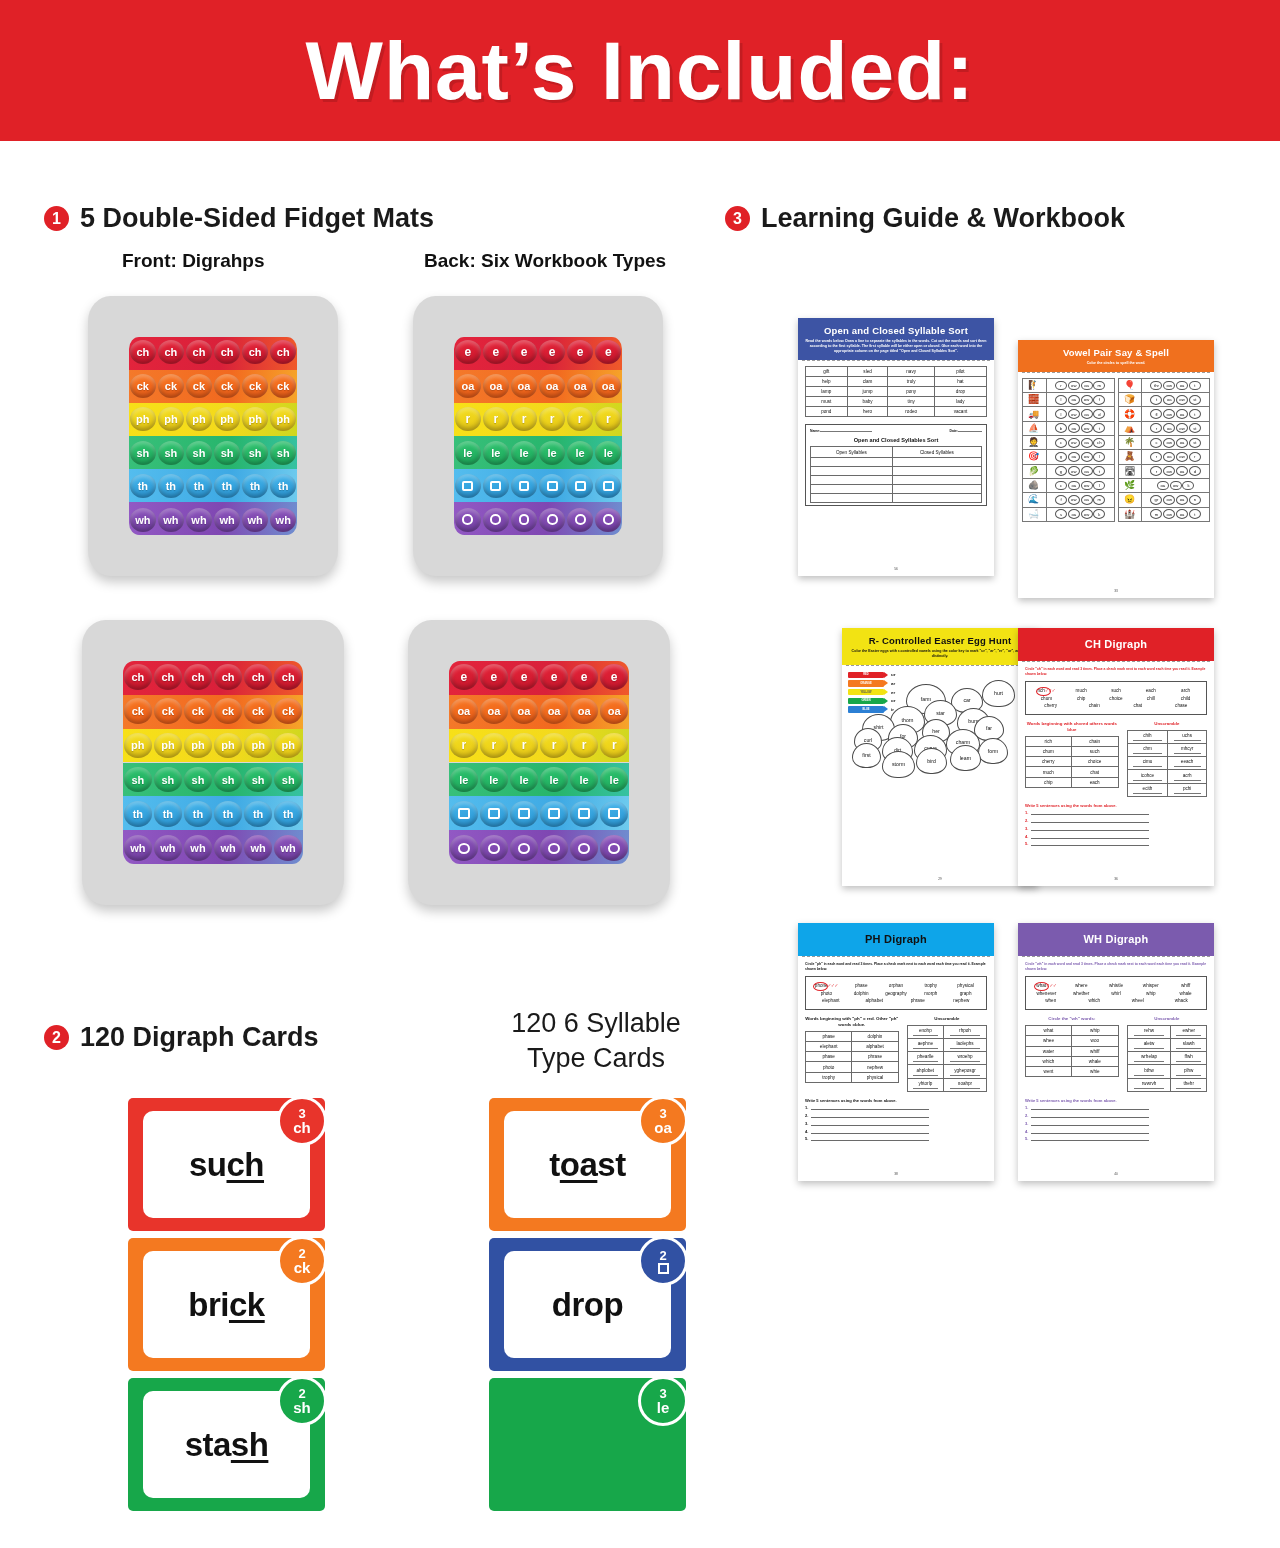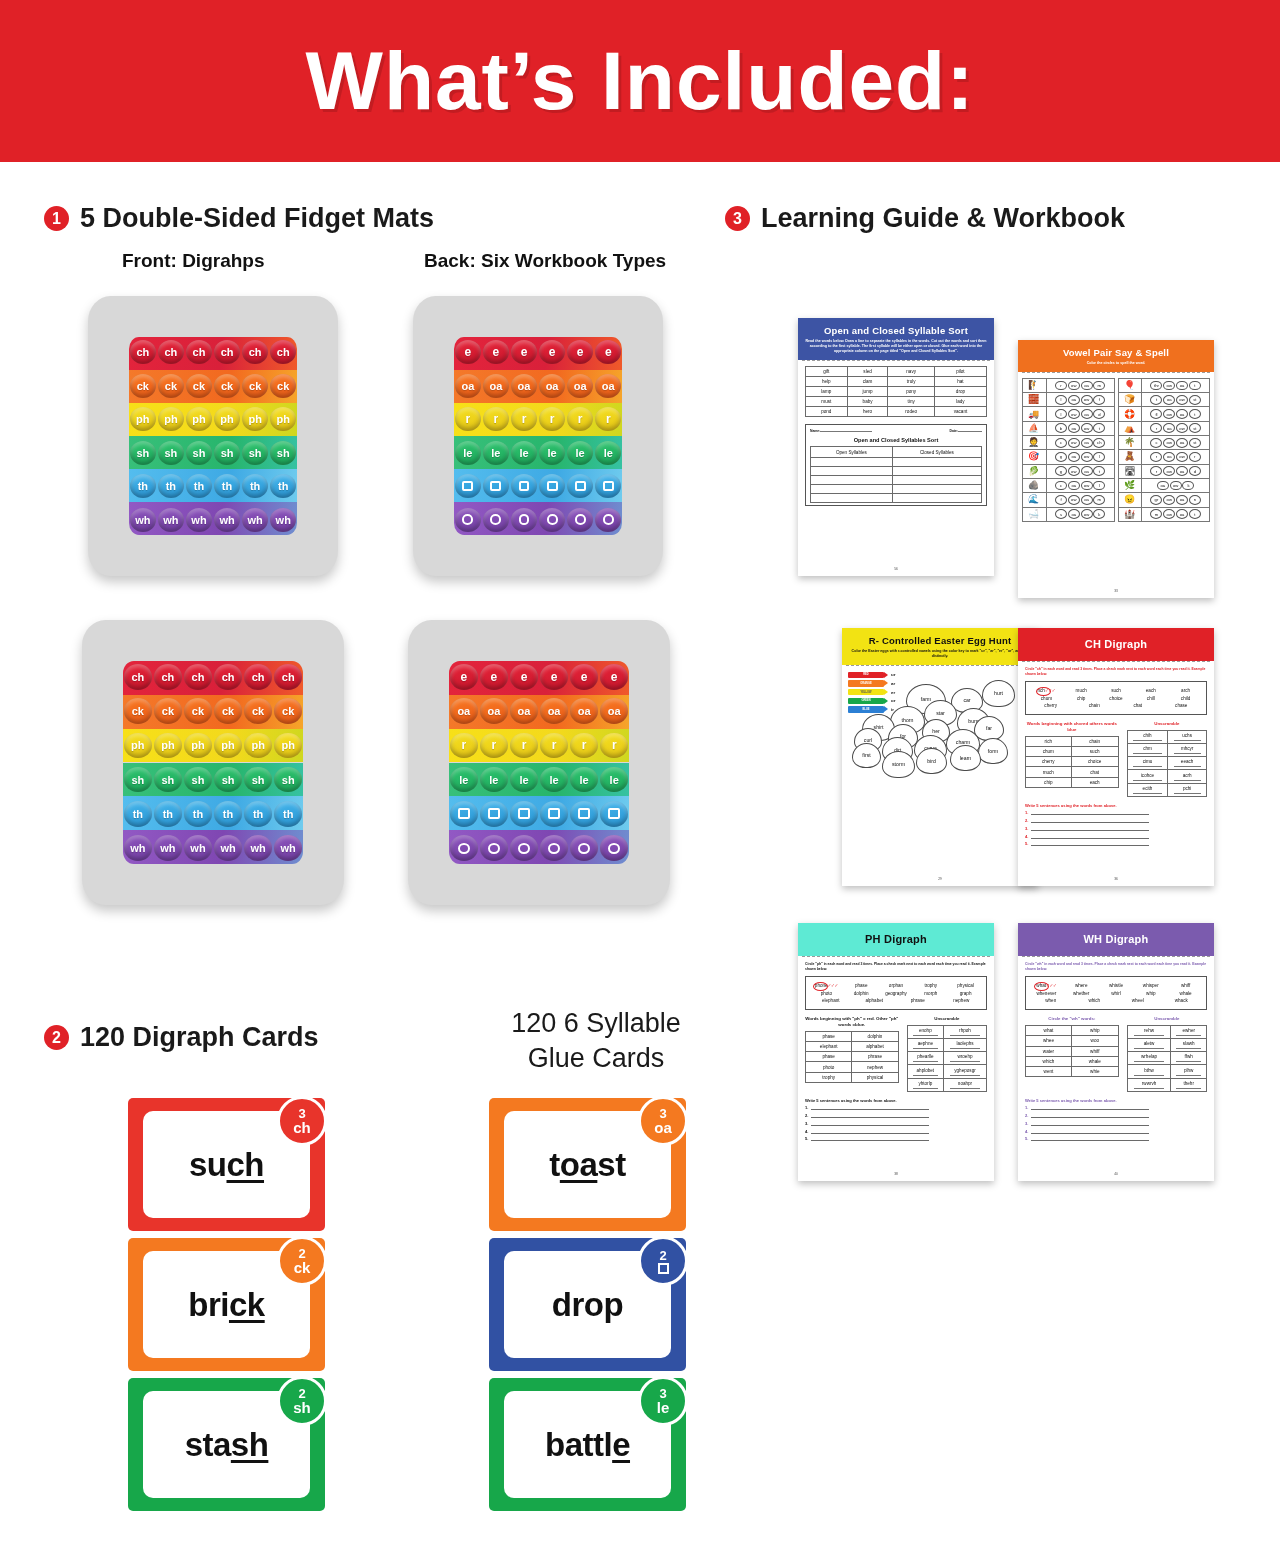--- a/index.html
+++ b/index.html
@@ -7,21 +7,21 @@
   body {
     font-family: "Liberation Sans", sans-serif;
     background: #ffffff;
     position: relative;
     overflow: hidden;
   }
 
   
   .banner {
     position: absolute; left: 0; top: 0;
-    width: 1280px; height: 162px;
+    width: 1280px; height: 141px;
     background: #e02127;
     display: flex; align-items: center; justify-content: center;
   }
   .banner-title {
     color: #ffffff;
     font-size: 82px;
     font-weight: 700;
     letter-spacing: 1px;
     text-shadow: 3px 3px 0 rgba(0,0,0,0.13);
     white-space: nowrap;
@@ -260,21 +260,21 @@
   <div class="num-badge">3</div>
   <div class="sec-title">Learning Guide &amp; Workbook</div>
 </div>
 
 <div class="sec-head" id="head2">
   <div class="num-badge">2</div>
   <div class="sec-title">120 Digraph Cards</div>
 </div>
 <div class="big-title2" id="title2r">
     <div>120 6 Syllable</div>
-    <div>Glue Cards</div>
+    <div>Type Cards</div>
   </div>
 
 <div class="mat" id="mat1">
     <div class="mat-inner">
       <div class="mat-bands">
         <div class="band b-red" style="top:0%;height:16.666666666666668%"></div>
         <div class="band b-orange" style="top:16.666666666666668%;height:16.666666666666668%"></div>
         <div class="band b-yellow" style="top:33.333333333333336%;height:16.666666666666668%"></div>
         <div class="band b-green" style="top:50%;height:16.666666666666668%"></div>
         <div class="band b-blue" style="top:66.66666666666667%;height:16.666666666666668%"></div>
@@ -849,23 +849,20 @@
     <div class="card" style="left:489px;top:1238px;background:#3151a3">
         <div class="card-inner">
           <div class="card-word">drop</div>
         </div>
         <div class="card-badge" style="background:#3151a3">
         <div class="bnum">2</div>
         <div class="bsq"></div>
       </div>
       </div>
     <div class="card" style="left:489px;top:1378px;background:#17a74a">
-        <div class="card-inner">
-          <div class="card-word">battl<u>e</u></div>
-        </div>
         <div class="card-badge" style="background:#17a74a">
         <div class="bnum">3</div>
         <div class="bdig">le</div>
       </div>
       </div>
   </div>
 
 <div class="ws" id="ws1">
     <div class="ws-head" style="background:#3d54a4;color:#ffffff">
       <div class="wt">Open and Closed Syllable Sort</div>
@@ -1217,21 +1214,21 @@
         </div>
         <div class="ln">
           <span style="color:#e02127">5.</span>
           <i></i>
         </div>
       </div>
     </div>
     <div class="pgnum">36</div>
   </div>
 <div class="ws" id="ws5">
-    <div class="ws-head" style="background:#5eead4;color:#111111;padding:10px 6px 11px">
+    <div class="ws-head" style="background:#0ea5e9;color:#111111;padding:10px 6px 11px">
       <div class="wt" style="font-size:11px">PH Digraph</div>
     </div>
     <div class="ws-dash"></div>
     <div class="ws-body">
       <div class="instr" style="color:#111111">Circle "ph" in each word and read 3 times. Place a check mark next to each word each time you read it. Example shown below.</div>
       <div class="wordbox">
         <div class="wrow">
           <span><span class="circled">phone</span><span class="ticks">✓✓✓</span></span>
           <span>phase</span>
           <span>orphan</span>

